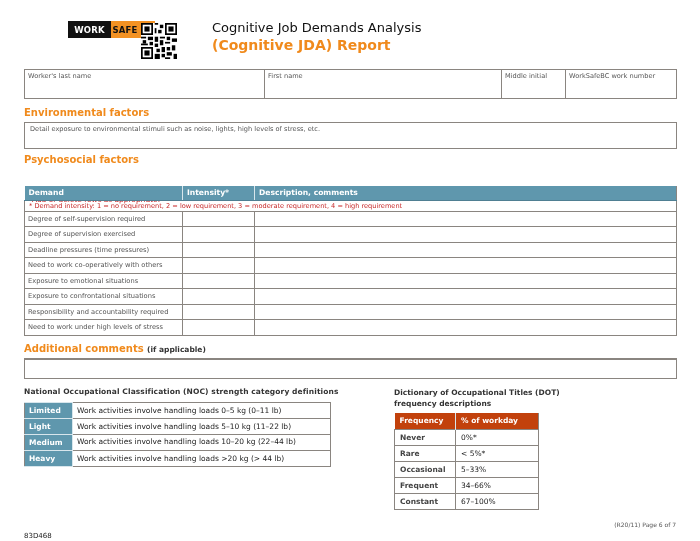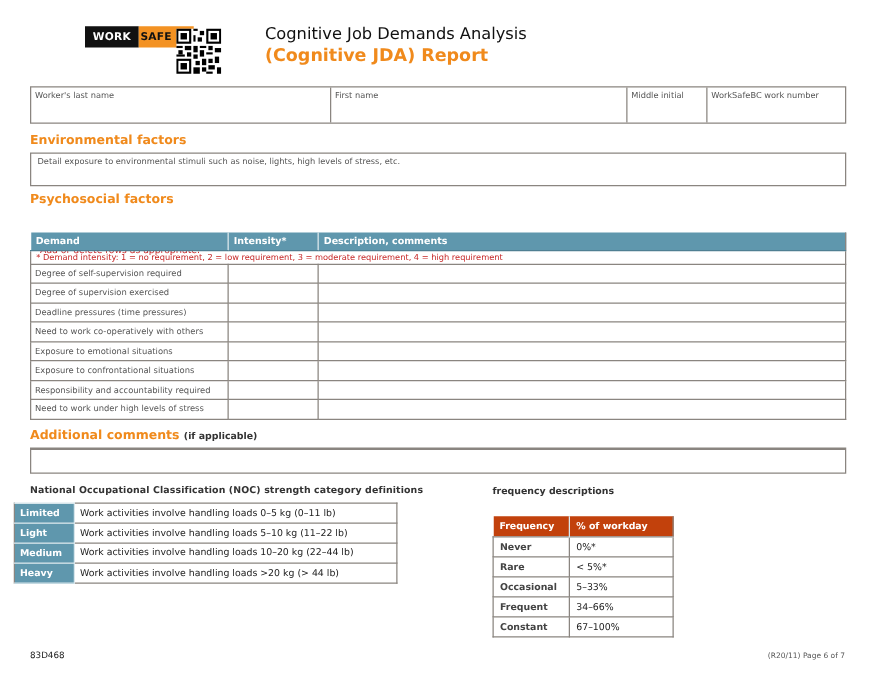--- a/index.html
+++ b/index.html
@@ -33,35 +33,35 @@
   .psy-table th:last-child { border-right: 1px solid #8a8580; }
   .psy-table td { border: 1px solid #8a8580; height: 15.5px; padding: 0 3px; color: #555; font-size: 6.7px; }
   .psy-table td.note { color: #c62828; height: 11px; font-size: 6.6px; padding: 0 4px; }
 
   .addc-h { left: 24px; top: 343px; }
   .addc-h .sub { font-size: 7.5px; color: #333; font-weight: bold; }
   .addc-box { left: 24px; top: 358px; width: 653px; height: 21px; border: 1px solid #8a8580; border-top: 2px solid #8a8580; }
 
   
   .noc-h { left: 24px; top: 387px; font-size: 7.5px; font-weight: bold; color: #333; letter-spacing: 0.1px; }
-  .noc-table { left: 11px; top: 402px; border-collapse: collapse; font-size: 7.5px; padding-left: 29px; }
+  .noc-table { left: 24px; top: 402px; border-collapse: collapse; font-size: 7.5px; padding-left: 29px; }
   .noc-table td { height: 16px; border: 1px solid #8a8580; padding: 0 4px; }
   .noc-table td.cat { background: #5f97ad; color: #fff; font-weight: bold; width: 48px; border-color: #d8e6ec; border-left: 1px solid #8a8580; }
   .noc-table td.desc { width: 258px; color: #222; line-height: 8px; overflow: hidden; }
 
   
   .dot-h { left: 394px; top: 387px; font-size: 7.5px; font-weight: bold; color: #333; line-height: 11px; }
   .dot-table { left: 394px; top: 413px; border-collapse: collapse; font-size: 7.5px; }
   .dot-table th { background: #c2410c; color: #fff; font-weight: bold; text-align: left; height: 16px; padding: 0 5px; border-right: 1px solid #d8e6ec; }
   .dot-table th:last-child { border-right: 1px solid #8a8580; }
   .dot-table td { border: 1px solid #8a8580; height: 16px; padding: 0 5px; color: #222; }
   .dot-table td.f { width: 61px; font-weight: bold; color: #444; }
   .dot-table td.p { width: 83px; }
 
-  .footer-l { left: 24px; top: 520px; font-size: 7px; color: #222; }
+  .footer-l { left: 24px; top: 532px; font-size: 7px; color: #222; }
   .footer-r { right: 24px; top: 521px; font-size: 6px; color: #555; }
 </style>
 </head>
 <body>
 
 <div class="abs logo">
   <div class="work">WORK</div>
   <div class="safe">
       <span>SAFE</span>
       <span class="bc">BC</span>
@@ -203,20 +203,21 @@
         </td>
   </tr>
   <tr>
     <td class="cat">Heavy</td>
     <td class="desc">Work activities involve handling loads &gt;20 kg (&gt; 44 lb)</td>
   </tr>
 </tbody>
   </table>
 
 <div class="abs dot-h">
+  <div>Dictionary of Occupational Titles (DOT)</div>
   <div>frequency descriptions</div>
 </div>
 <table class="abs dot-table">
   <tbody>
       <tr>
     <th>Frequency</th>
     <th>% of workday</th>
   </tr>
   <tr>
     <td class="f">Never</td>

